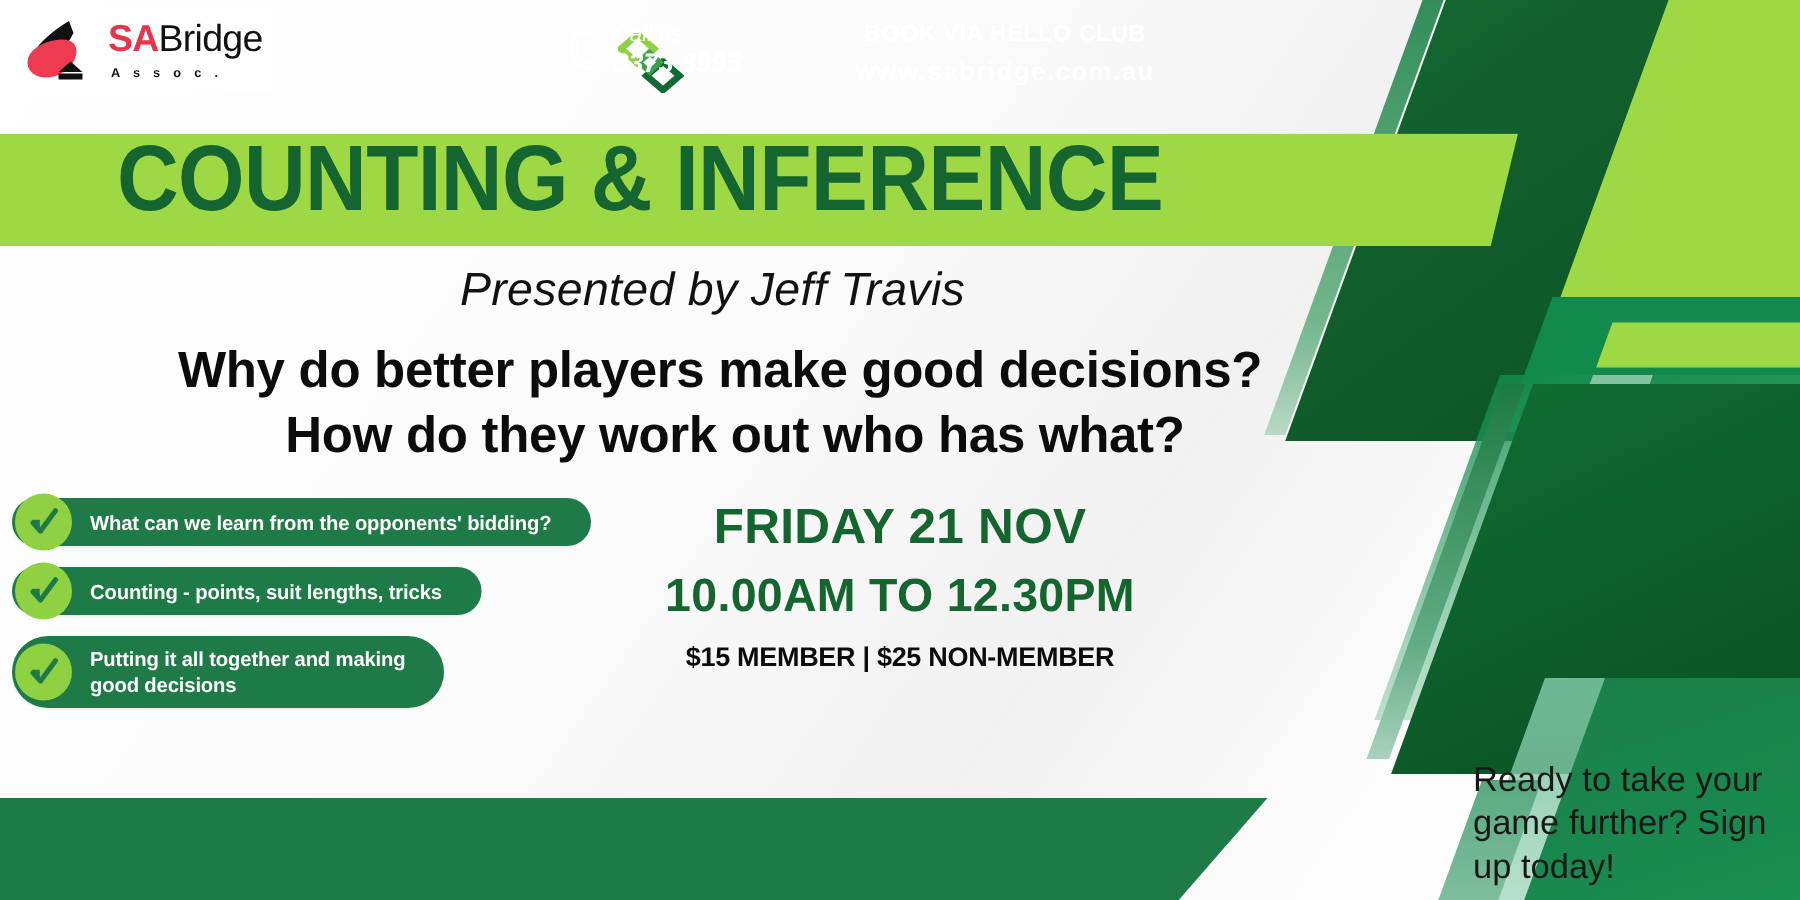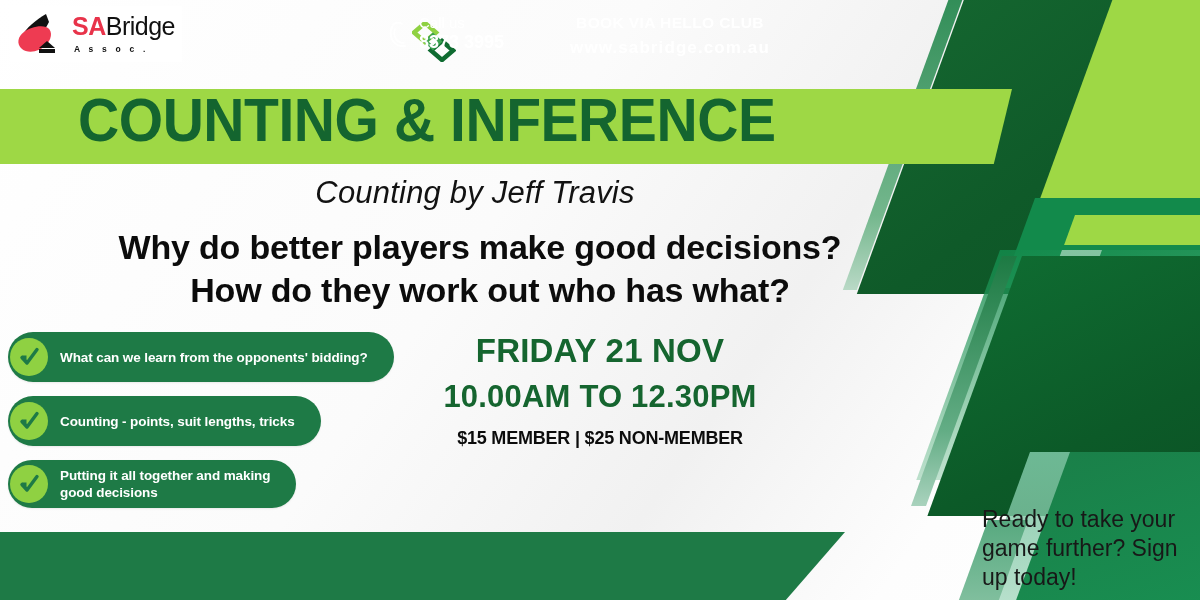--- a/index.html
+++ b/index.html
@@ -144,21 +144,21 @@
   .headline .l1 { display:block; }
   .headline .l2 { display:block; padding-left:20px; }
 
   
   .pill-list { position:absolute; top:332px; left:8px; }
   .pill {
     position:relative;
     display:flex; align-items:center;
     background:#1e7a46;
     border-radius:26px;
-    height:50px;
+    height:32px;
     margin-bottom:14px;
     padding-right:26px;
     width:max-content;
     box-shadow:0 1px 2px rgba(0,0,0,0.08);
   }
   .pill.two-line { height:48px; }
   .pill .check-circle {
     flex:0 0 auto;
     width:38px; height:38px; margin-left:2px; margin-right:12px;
     border-radius:50%;
@@ -233,22 +233,22 @@
     font-size:25px; font-weight:700; color:#111111; letter-spacing:-0.5px;
   }
   .footer-logo .brand .row1 .sa { color:#e8334a; font-weight:700; }
   .footer-logo .brand .row1 .bridge { font-weight:400; color:#111111; }
   .footer-logo .brand .row2 {
     font-size:8.5px; font-weight:700; color:#111111;
     letter-spacing:3.2px; margin-top:3px; margin-left:2px;
   }
 
   .footer-call {
-    position:absolute; top:14px; left:386px;
-    display:flex; align-items:flex-end; color:#ffffff;
+    position:absolute; top:14px; left:376px;
+    display:flex; align-items:flex-end; color:#ffffff;font-style:italic;
   }
   .footer-call .phone-icon { margin-right:7px; }
   .footer-call .call-label { font-size:15px; font-weight:400; line-height:1.1; }
   .footer-call .call-number { font-size:18px; font-weight:700; line-height:1.2; }
 
   .footer-book {
     position:absolute; top:14px; left:520px;
     width:300px; text-align:center; color:#ffffff;
   }
   .footer-book .book-label {
@@ -283,21 +283,21 @@
         <path d="M29 18 L40 27.5 L29 37 L18 27.5 Z" fill="none" stroke="#0f6b31" stroke-width="4.5"></path>
         <path d="M20 12 L27 18.5 L20 25 L13 18.5 Z" fill="none" stroke="#3aa14f" stroke-width="3.5"></path>
       </g>
     </svg>
   </div>
 
   <div class="title-band">
     <div class="title-text">COUNTING &amp; INFERENCE</div>
   </div>
 
-  <div class="presenter">Counting by Jeff Travis</div>
+  <div class="presenter">Presented by Jeff Travis</div>
 
   <div class="headline">
     <span class="l1">Why do better players make good decisions?</span>
     <span class="l2">How do they work out who has what?</span>
   </div>
 
   <div class="pill-list">
 
     <div class="pill">
       <span class="check-circle">

